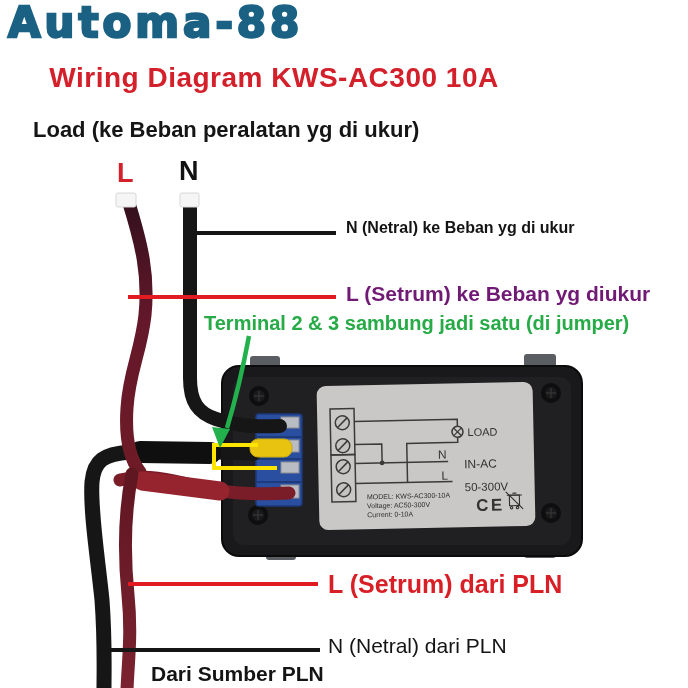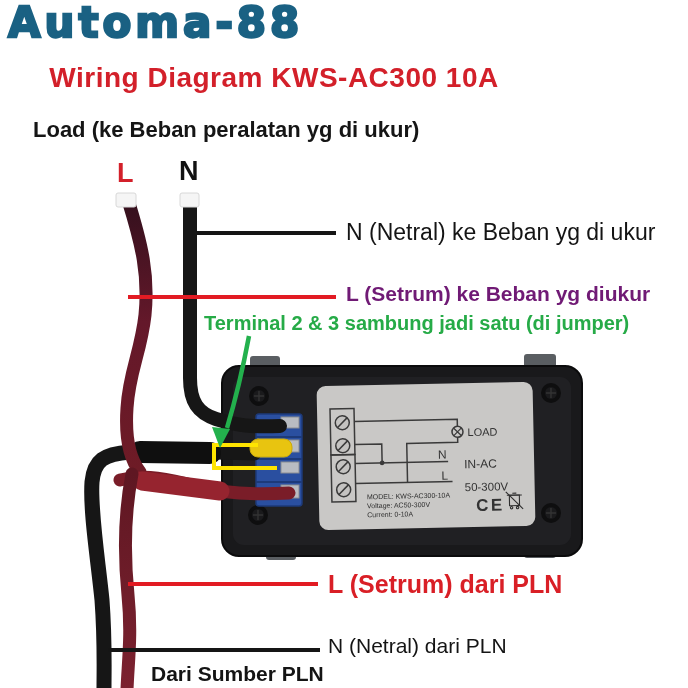--- a/index.html
+++ b/index.html
@@ -15,21 +15,21 @@
     color:#1a6183;letter-spacing:4px;
     -webkit-text-stroke:2.4px #1a6183;
   }
   .title{
     left:0;top:62px;width:548px;text-align:center;
     font-weight:bold;font-size:28px;color:#d3202a;letter-spacing:.5px;
   }
   .load-header{left:33px;top:117px;font-weight:bold;font-size:22px;color:#151515;}
   .lbl-L{left:117px;top:158px;font-weight:bold;font-size:27px;color:#d3202a;}
   .lbl-N{left:179px;top:156px;font-weight:bold;font-size:27px;color:#111111;}
-  .n-to-load{left:346px;top:219px;font-weight:normal;font-size:23px;color:#141414;}
+  .n-to-load{left:346px;top:219px;font-weight:bold;font-size:16px;color:#141414;}
   .l-to-load{left:346px;top:282px;font-weight:bold;font-size:21px;color:#701a75;}
   .jumper-note{left:204px;top:312px;font-weight:bold;font-size:20px;color:#26ab47;}
   .l-from-pln{left:328px;top:570px;font-weight:bold;font-size:25px;color:#d91f26;}
   .n-from-pln{left:328px;top:634px;font-weight:normal;font-size:21px;color:#141414;}
   .source-pln{left:151px;top:662px;font-weight:bold;font-size:21px;color:#141414;}
   svg{position:absolute;left:0;top:0;}
   svg text{font-family:"Liberation Sans",sans-serif;fill:#333;}
   .np{font-size:7px;fill:#2e2e2e;}
 </style>
 </head>

